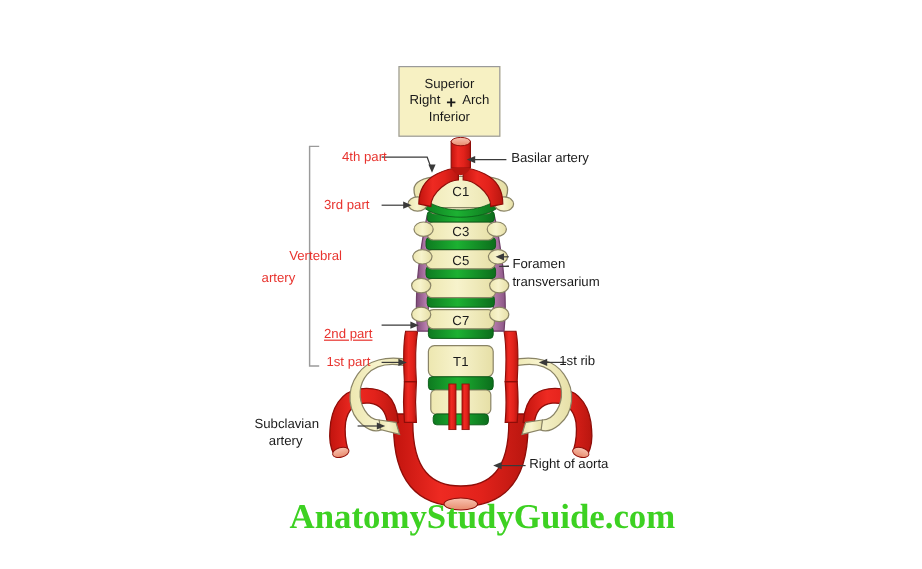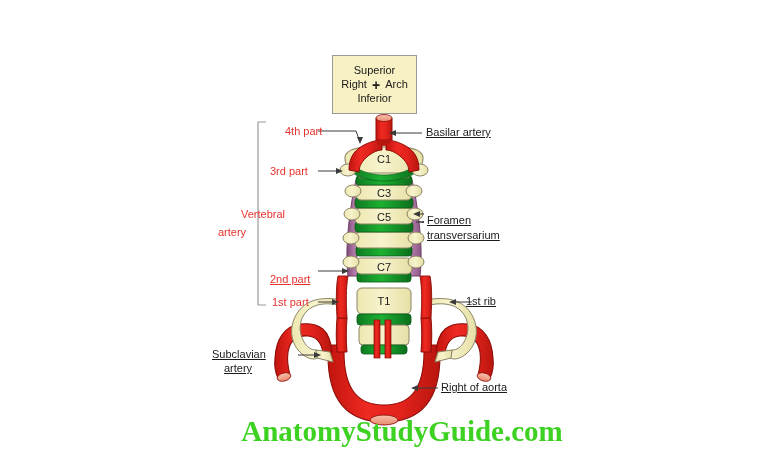--- a/index.html
+++ b/index.html
@@ -15,21 +15,21 @@
     position:absolute;left:332px;top:55px;width:83px;height:57px;
     background:#F7F1C3;border:1px solid #9a9a9a;
     display:flex;flex-direction:column;align-items:center;justify-content:center;
     font-size:11px;color:#1a1a1a;line-height:1.25;
   }
   .legend-row{display:flex;align-items:center;gap:5px;}
   .legend-plus{font-size:14px;font-weight:bold;line-height:1;}
 
   .lbl{position:absolute;font-size:11px;line-height:1.2;white-space:nowrap;}
   .lbl.red{color:#E8332E;}
-  .lbl.blk{color:#1a1a1a;text-decoration:underline;}
+  .lbl.blk{color:#1a1a1a;}
 
   .site{
     position:absolute;left:0;right:0;top:415px;text-align:center;
     font-family:"Liberation Serif",serif;font-weight:bold;
     font-size:29px;color:#3DD122;letter-spacing:0px;margin-left:36px;
   }
   .vtext{font-family:"Liberation Sans",sans-serif;font-size:11px;fill:#1a1a1a;}
 </style>
 </head>
 <body>

